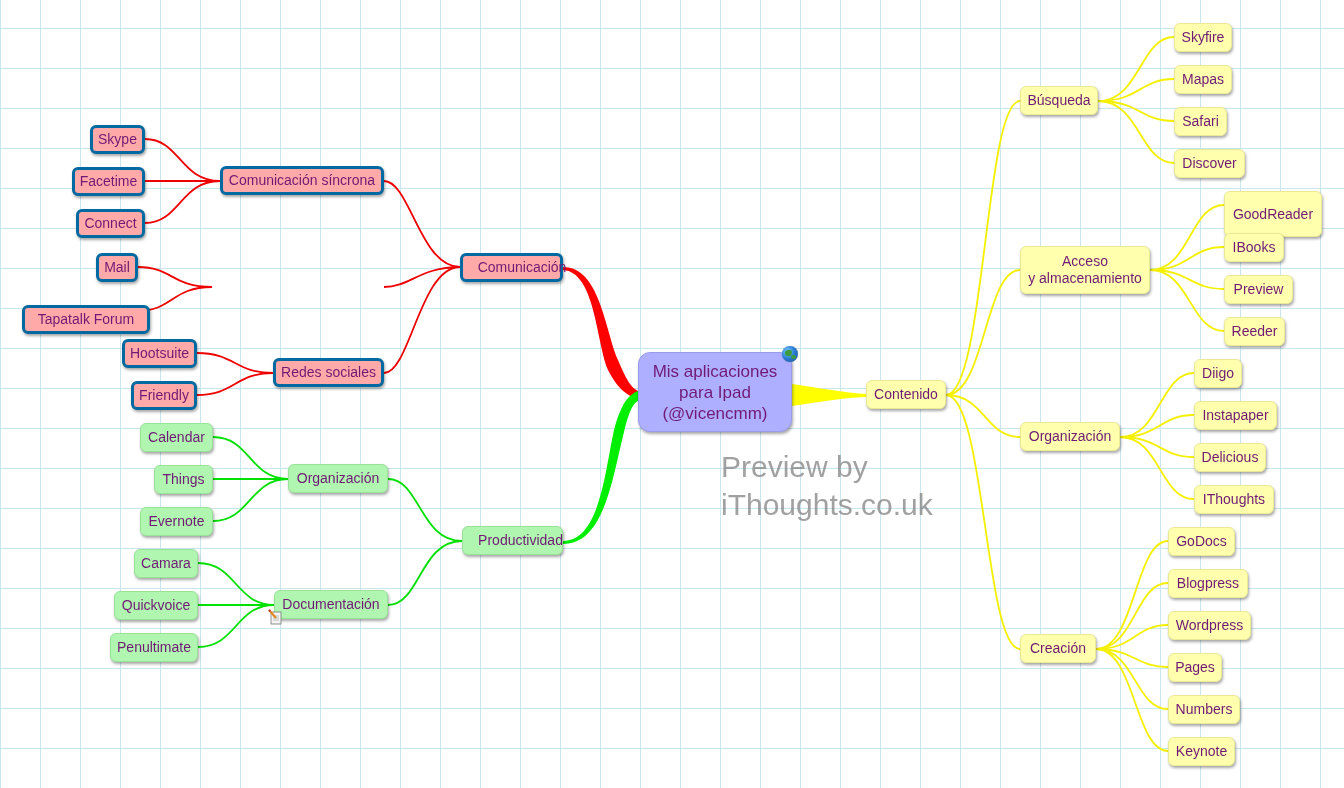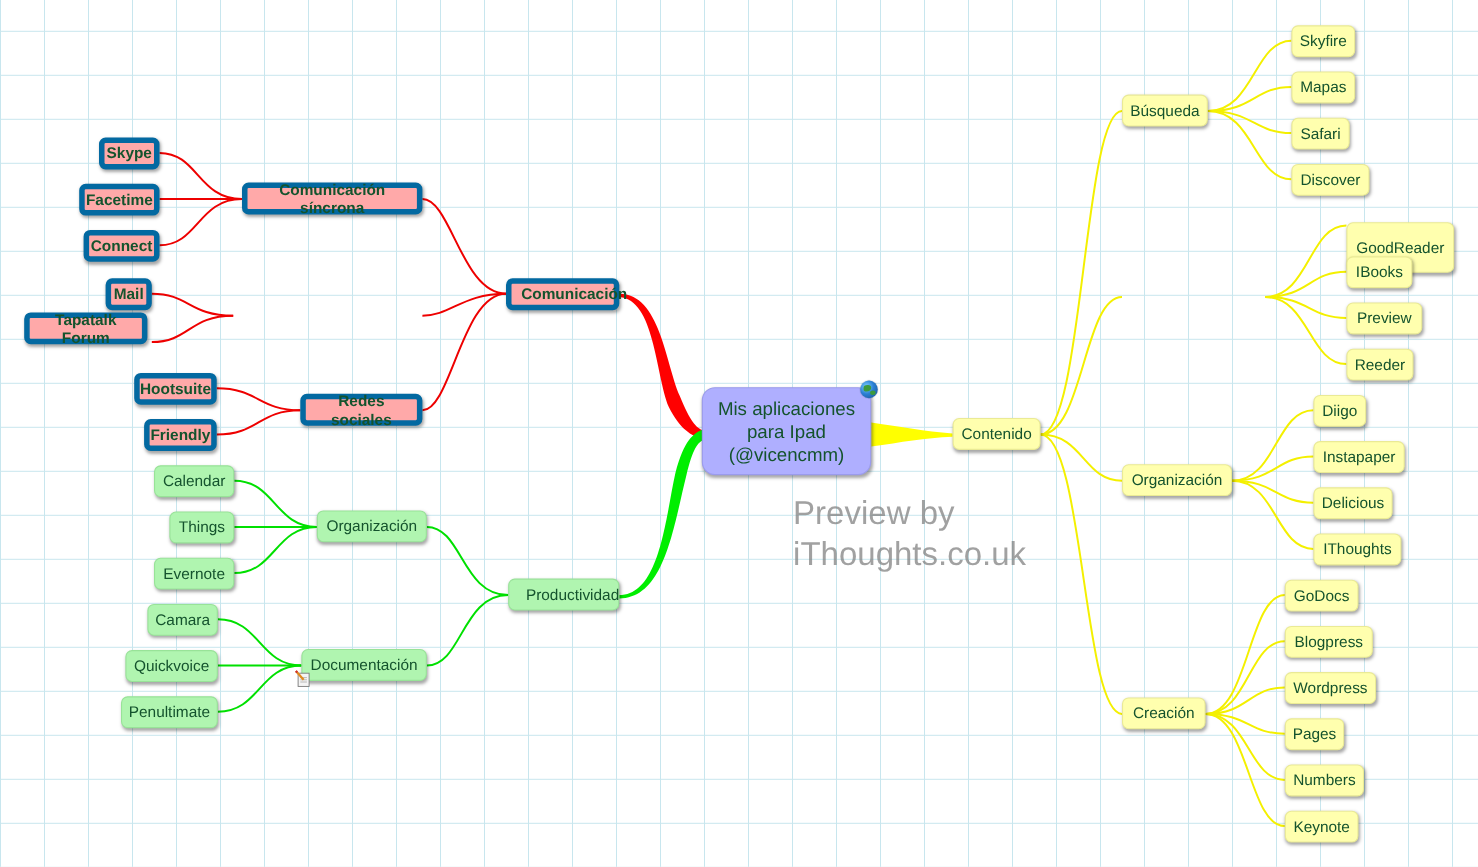--- a/index.html
+++ b/index.html
@@ -11,27 +11,27 @@
       linear-gradient(to bottom, #c8e6ee 1px, transparent 1px);
     background-size: 40px 40px;
     background-position: 0px 28px;
     font-family: "Liberation Sans", sans-serif;
   }
   #canvas { position: absolute; left: 0; top: 0; width: 1344px; height: 788px; }
   svg#links { position: absolute; left: 0; top: 0; width: 1344px; height: 788px; }
   .node {
     position: absolute; box-sizing: border-box;
     border-radius: 6px;
-    font-size: 14px; color: #14532d;
+    font-size: 14px; color: #701a75;
     display: flex; align-items: center; justify-content: center;
     text-align: center; white-space: pre-line; line-height: 17px;
     box-shadow: 1px 2px 3px rgba(0,0,0,0.35);
     cursor: pointer;
   }
-  .red { background: #ffa9a9; border: 5px solid #0369a1; font-weight: bold; }
+  .red { background: #ffa9a9; border: 3px solid #0369a1; }
   .green { background: #b0f5b0; border: 1px solid #98e398; }
   .yellow { background: #ffffae; border: 1px solid #eaea95; }
   .center {
     background: #afafff; border: 1px solid #9b9bec; border-radius: 12px;
     font-size: 17px; line-height: 21px;
   }
   .watermark {
     position: absolute; left: 721px; top: 448px;
     font-size: 30px; line-height: 38px; color: rgba(130,130,130,0.75);
     white-space: pre-line;
@@ -130,21 +130,21 @@
   <div class="icon-globe"></div>
 
   <div class="node red" style="left:460px;top:253px;width:103px;height:29px;padding-left:21px;"><span>Comunicación</span></div>
 
   <div class="node red" style="left:220px;top:166px;width:164px;height:29px;"><span>Comunicación síncrona</span></div>
   <div class="node red" style="left:90px;top:125px;width:55px;height:29px;"><span>Skype</span></div>
   <div class="node red" style="left:72px;top:167px;width:73px;height:29px;"><span>Facetime</span></div>
   <div class="node red" style="left:76px;top:209px;width:69px;height:29px;"><span>Connect</span></div>
 
   <div class="node red" style="left:96px;top:253px;width:42px;height:29px;"><span>Mail</span></div>
-  <div class="node red" style="left:22px;top:284px;width:112px;height:29px;"><span>Tapatalk Forum</span></div>
+  <div class="node red" style="left:22px;top:305px;width:128px;height:29px;"><span>Tapatalk Forum</span></div>
 
   <div class="node red" style="left:273px;top:358px;width:111px;height:29px;"><span>Redes sociales</span></div>
   <div class="node red" style="left:122px;top:339px;width:75px;height:29px;"><span>Hootsuite</span></div>
   <div class="node red" style="left:131px;top:381px;width:66px;height:29px;"><span>Friendly</span></div>
 
   <div class="node green" style="left:462px;top:526px;width:101px;height:29px;padding-left:16px;"><span>Productividad</span></div>
 
   <div class="node green" style="left:288px;top:464px;width:100px;height:29px;"><span>Organización</span></div>
   <div class="node green" style="left:140px;top:423px;width:73px;height:29px;"><span>Calendar</span></div>
   <div class="node green" style="left:154px;top:465px;width:59px;height:29px;"><span>Things</span></div>
@@ -165,21 +165,23 @@
   </svg>
 
   <div class="node yellow" style="left:866px;top:380px;width:80px;height:29px;"><span>Contenido</span></div>
 
   <div class="node yellow" style="left:1020px;top:86px;width:78px;height:29px;"><span>Búsqueda</span></div>
   <div class="node yellow" style="left:1174px;top:23px;width:58px;height:29px;"><span>Skyfire</span></div>
   <div class="node yellow" style="left:1174px;top:65px;width:58px;height:29px;"><span>Mapas</span></div>
   <div class="node yellow" style="left:1174px;top:107px;width:53px;height:29px;"><span>Safari</span></div>
   <div class="node yellow" style="left:1174px;top:149px;width:71px;height:29px;"><span>Discover</span></div>
 
-  <div class="node yellow" style="left:1224px;top:191px;width:98px;height:46px;margin-top:11px;"><span>GoodReader</span></div>
+  <div class="node yellow" style="left:1020px;top:246px;width:130px;height:48px;"><span>Acceso
+y almacenamiento</span></div>
+  <div class="node yellow" style="left:1224px;top:191px;width:98px;height:46px;"><span>GoodReader</span></div>
   <div class="node yellow" style="left:1224px;top:233px;width:60px;height:29px;"><span>IBooks</span></div>
   <div class="node yellow" style="left:1224px;top:275px;width:69px;height:29px;"><span>Preview</span></div>
   <div class="node yellow" style="left:1224px;top:317px;width:61px;height:29px;"><span>Reeder</span></div>
 
   <div class="node yellow" style="left:1020px;top:422px;width:100px;height:29px;"><span>Organización</span></div>
   <div class="node yellow" style="left:1194px;top:359px;width:48px;height:29px;"><span>Diigo</span></div>
   <div class="node yellow" style="left:1194px;top:401px;width:83px;height:29px;"><span>Instapaper</span></div>
   <div class="node yellow" style="left:1194px;top:443px;width:72px;height:29px;"><span>Delicious</span></div>
   <div class="node yellow" style="left:1194px;top:485px;width:80px;height:29px;"><span>IThoughts</span></div>
 

